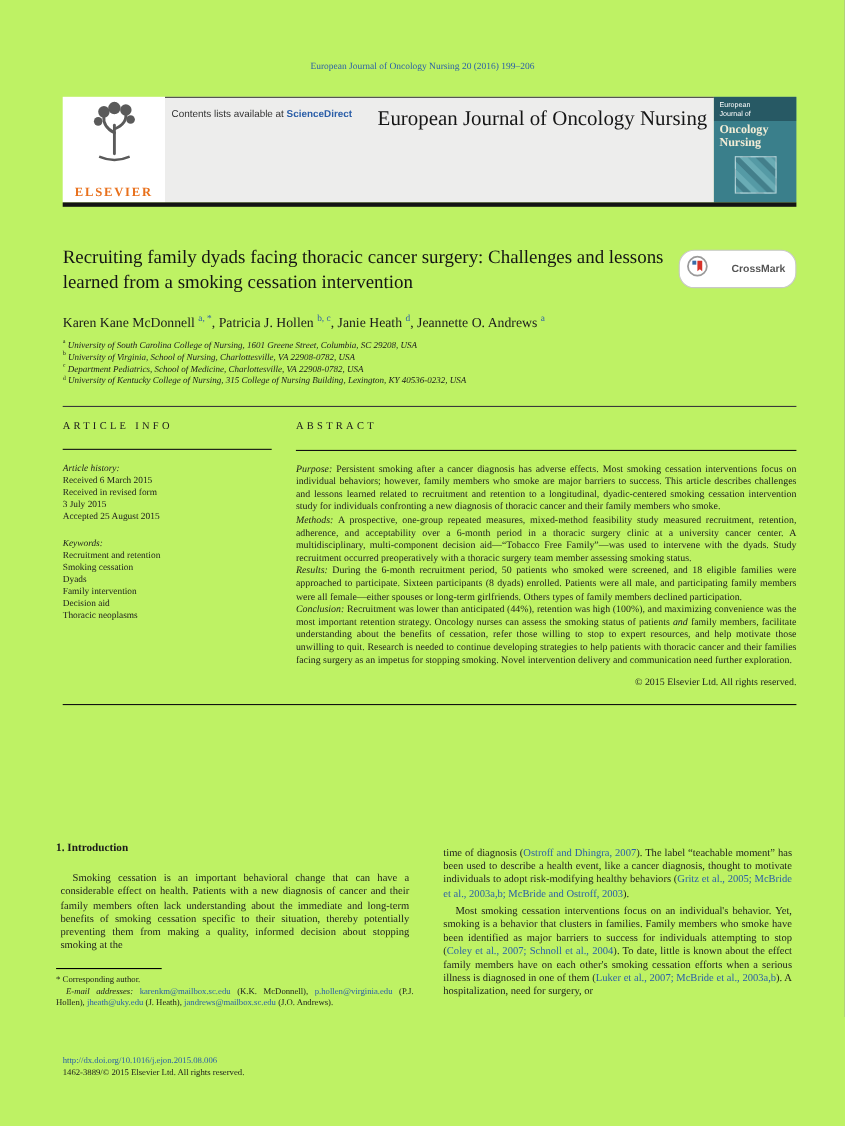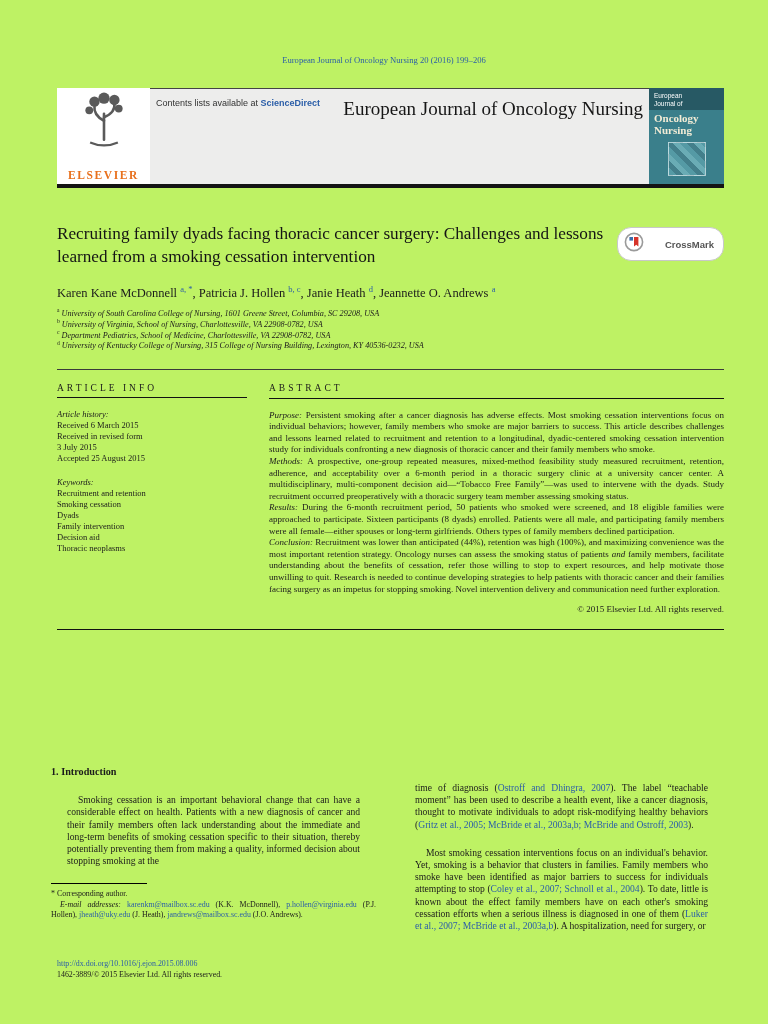--- a/index.html
+++ b/index.html
@@ -54,31 +54,31 @@
             font-size:8.2px; line-height:10.8px; }
   .affil sup { margin-right:2px; }
 
   
   .block-info { position:absolute; top:369px; left:57px; right:44px;
                 border-top:1px solid #3a3a3a; border-bottom:1px solid #111;
                 padding:13px 0 13px; display:flex; gap:22px; }
   .info-col { flex:0 0 190px; font-size:8.5px; line-height:11px; }
   .abs-col  { flex:1; font-size:9px; line-height:11.6px; text-align:justify; }
   .sec-head { font-size:9.5px; letter-spacing:3px; font-weight:normal;
-              border-bottom:1px solid #111; padding-bottom:3px; margin-bottom:11px; }
+              border-bottom:1px solid #111; padding-bottom:14px; margin-bottom:11px; }
   .kw-label { margin-top:13px; }
   .abs-col p { margin:0; }
   .abs-copyright { text-align:right; margin-top:9px; font-size:9px; }
 
   
   .body-cols { position:absolute; top:766px; left:51px; right:44px; display:flex; gap:23px; }
   .col { flex:1; font-size:9.6px; line-height:12.2px; text-align:justify; }
   .intro-head { font-size:10.2px; font-weight:bold; margin:0 0 15px; text-align:left; }
   .indent { text-indent:11px; }
-  .col p { margin:16px; }
+  .col p { margin:4px; }
 
   
   .fnblock { margin-top:14px; }
   .fn-rule { width:96px; border-top:1px solid #000; margin-bottom:5px; }
   .fn { font-size:7.9px; line-height:10.2px; text-align:justify; }
   .fn-emails { text-indent:9px; }
 
   
   .footer { position:absolute; left:57px; top:959px; font-size:7.9px; line-height:10.6px; }
 </style>

